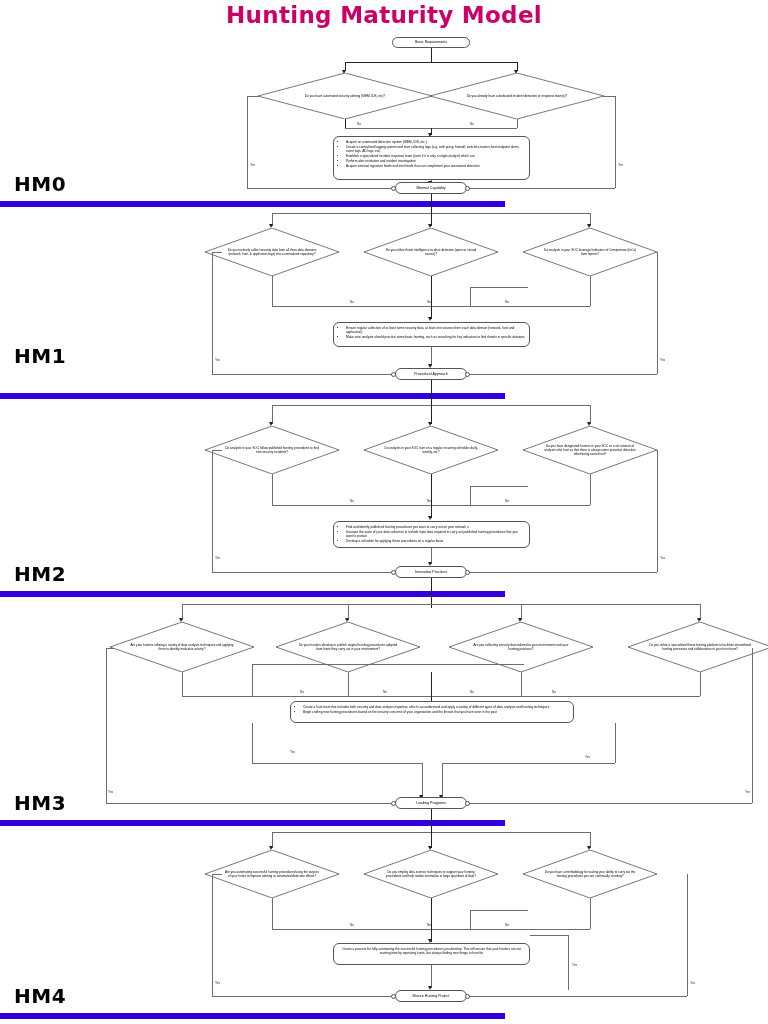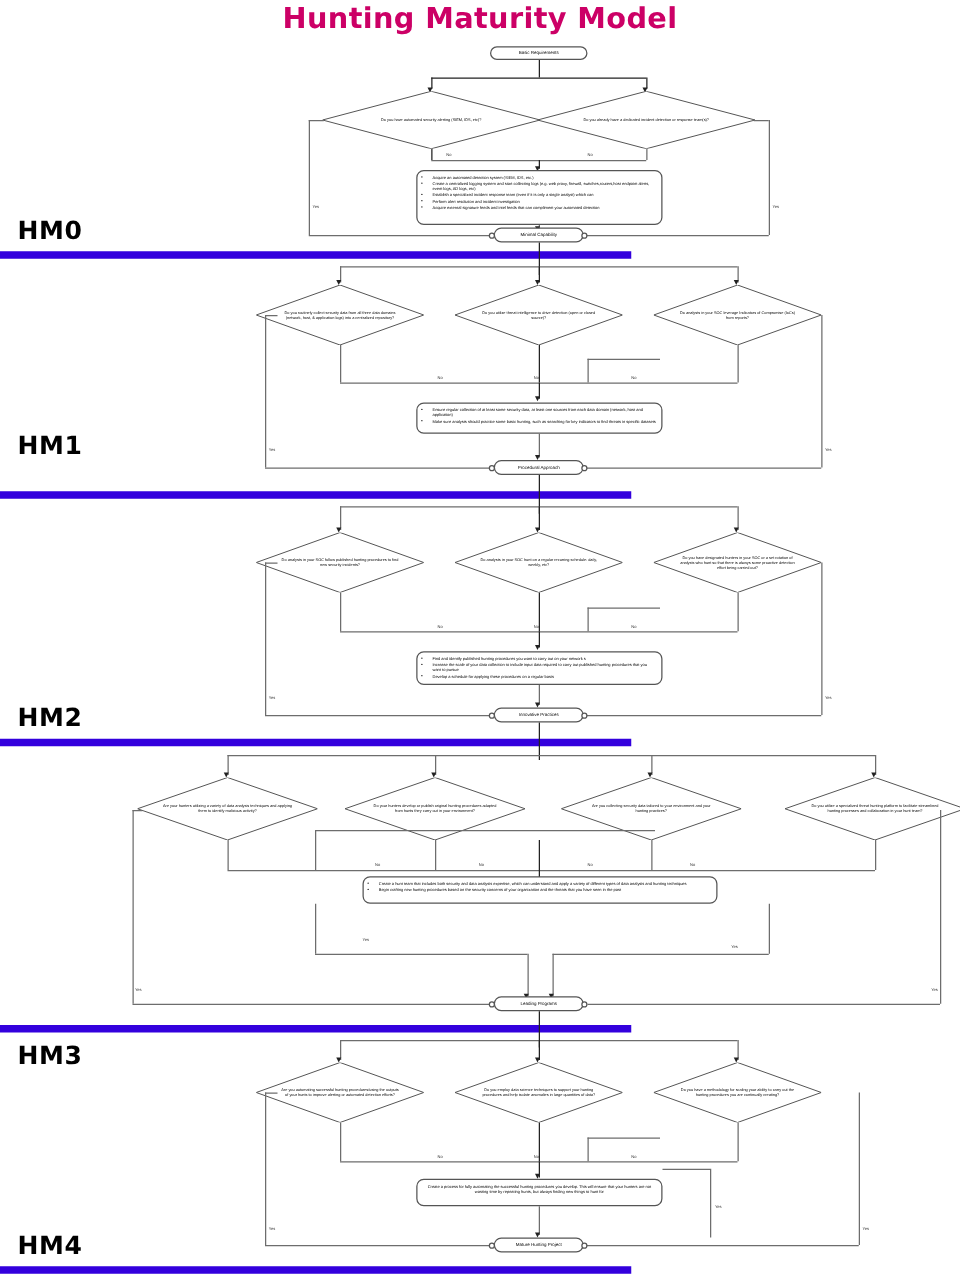--- a/index.html
+++ b/index.html
@@ -421,21 +421,21 @@
   <div class="ln-h" style="left:442px; top:763px; width:173px;"></div>
   <div class="ln-v" style="left:442px; top:763px; height:34px;"></div>
   <div class="arrow-d" style="left:439px; top:795px;"></div>
   <div class="edge-lbl" style="left:290px; top:750px;">Yes</div>
   <div class="edge-lbl" style="left:585px; top:755px;">Yes</div>
 
   <div class="node node-terminal" style="left:395px; top:797px; width:72px; height:12px;">Leading Programs</div>
   <div class="port" style="left:391px; top:801px;"></div>
   <div class="port" style="left:465px; top:801px;"></div>
 
-  <div class="hm-label" style="top:832px;text-align:right;">HM3</div>
+  <div class="hm-label" style="top:791px;text-align:right;">HM3</div>
   <div class="hm-bar" style="top: 820px; width: 505px; background: rgb(51, 0, 221);"></div>
 
   <div class="ln-v thick" style="left:431px; top:809px; height:29px;"></div>
   <div class="ln-h" style="left:272px; top:832px; width:318px;"></div>
   <div class="ln-v" style="left:272px; top:832px; height:16px;"></div>
   <div class="ln-v" style="left:590px; top:832px; height:16px;"></div>
   <div class="ln-v thick" style="left:431px; top:832px; height:16px;"></div>
   <div class="arrow-d" style="left:269px; top:846px;"></div>
   <div class="arrow-d" style="left:428px; top:846px;"></div>
   <div class="arrow-d" style="left:587px; top:846px;"></div>

